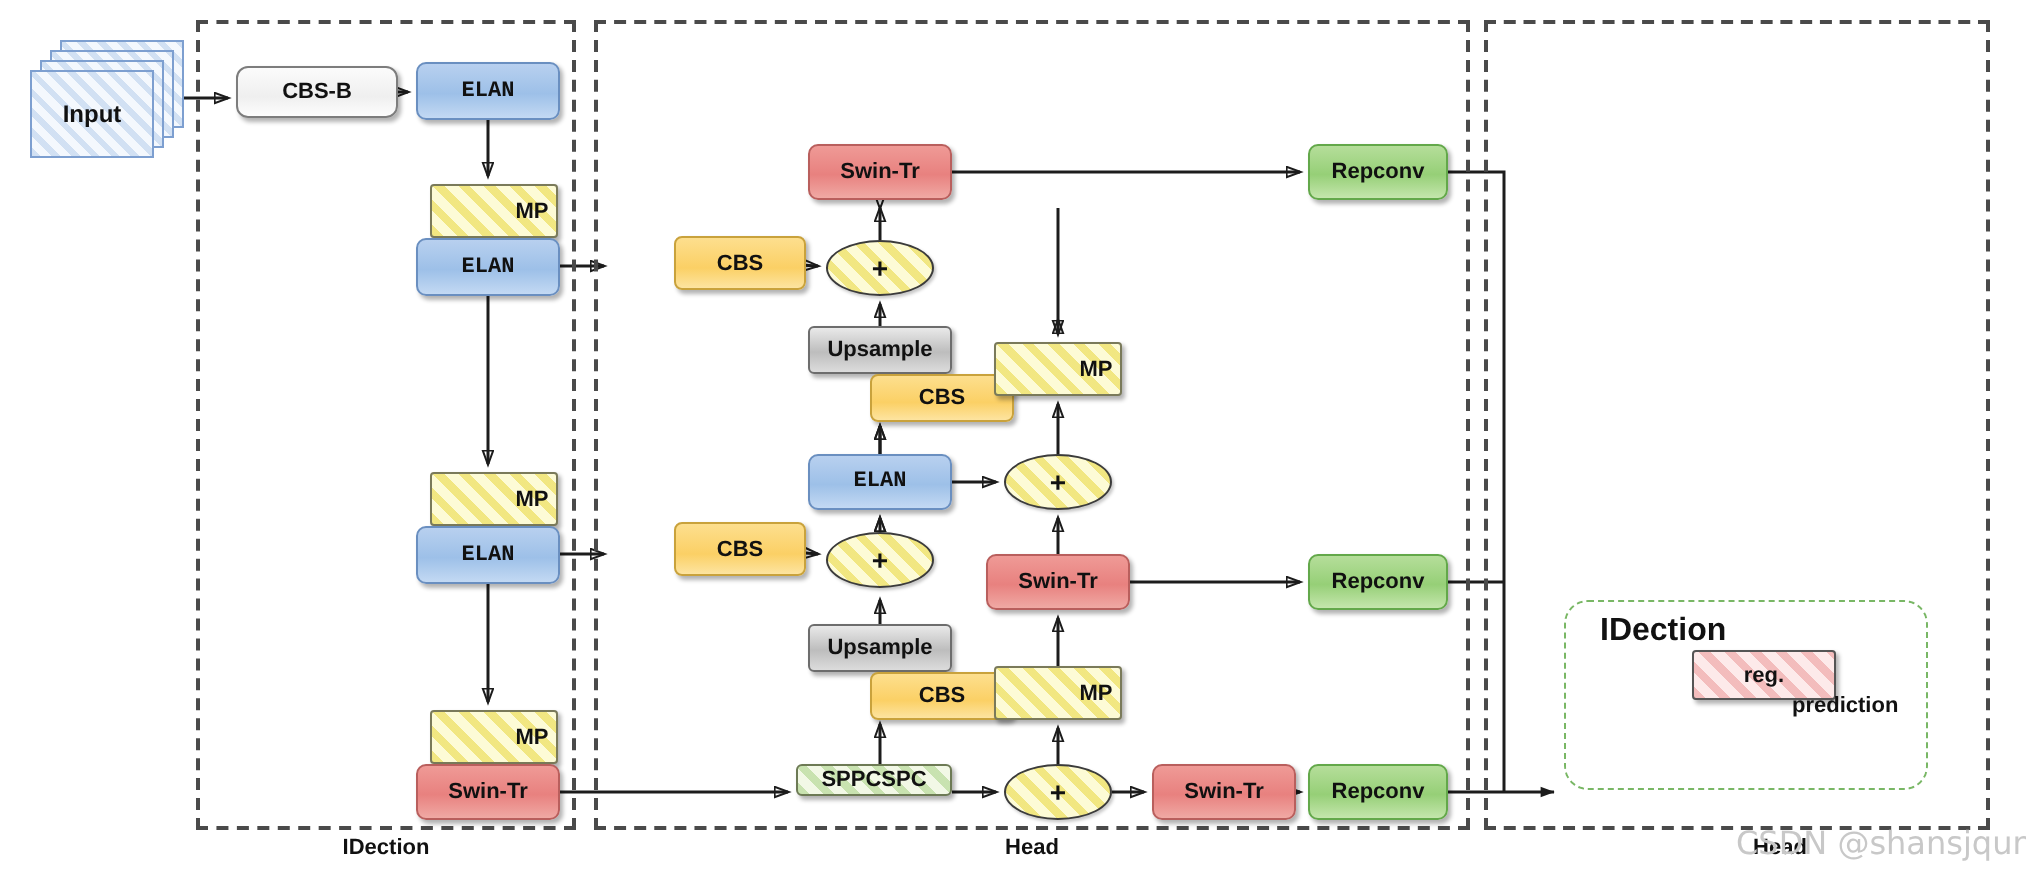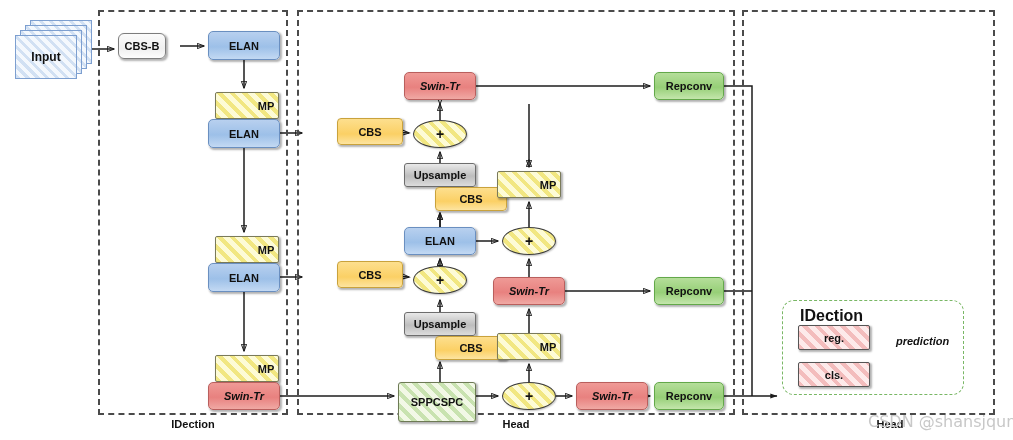--- a/index.html
+++ b/index.html
@@ -11,40 +11,40 @@
   .zone{position:absolute;border:2px dashed #4a4a4a;box-sizing:border-box;}
   .zone-label{position:absolute;font-size:11px;font-weight:bold;color:#111;
               text-align:center;white-space:nowrap;}
 
   .node{position:absolute;box-sizing:border-box;display:flex;align-items:center;
         justify-content:center;font-size:11px;font-weight:bold;color:#111;
         border:1.4px solid #5c5c5c;border-radius:4px;white-space:nowrap;
         box-shadow:1.5px 1.8px 2px rgba(0,0,0,.30);}
 
   .n-elan{background:linear-gradient(180deg,#b8d0ef 0%,#9dc0e8 55%,#c3d9f3 100%);
-          border-color:#6a8fc0;border-radius:5px;}
+          border-color:#6a8fc0;border-radius:5px;font-family:Liberation Mono, monospace;}
   .n-mp{background:#fdfbd6;border-color:#7a7a5a;border-radius:2px;
         background-image:repeating-linear-gradient(45deg,
           rgba(232,214,60,.55) 0 4px, rgba(255,255,255,0) 4px 9px);padding-left:38px;}
   .n-cbs{background:linear-gradient(180deg,#fddf8e 0%,#fbd065 60%,#fde4a0 100%);
          border-color:#c9a23c;margin-left:31px;}
   .n-cbsb{background:linear-gradient(180deg,#fbfbfb 0%,#efefef 60%,#fdfdfd 100%);
           border-color:#7d7d7d;border-radius:6px;}
   .n-up{background:linear-gradient(180deg,#e9e9e9 0%,#bdbdbd 55%,#dcdcdc 100%);
         border-color:#6d6d6d;border-radius:3px;}
   .n-swin{background:linear-gradient(180deg,#ef9a96 0%,#e8817f 55%,#f0a9a4 100%);
-          border-color:#b95f5d;border-radius:5px;font-style:italic;}
+          border-color:#b95f5d;border-radius:5px;}
   .n-rep{background:linear-gradient(180deg,#b5de9a 0%,#96cf77 55%,#c4e6ac 100%);
          border-color:#63a84a;border-radius:5px;}
   .n-spp{background:#f2f8e6;border-color:#6d7a55;border-radius:3px;
          background-image:repeating-linear-gradient(45deg,
            rgba(150,200,110,.45) 0 4px, rgba(255,255,255,0) 4px 9px);}
   .n-head{background:#fdeaea;border-color:#555;border-radius:2px;
           background-image:repeating-linear-gradient(45deg,
-            rgba(228,120,120,.40) 0 4px, rgba(255,255,255,0) 4px 9px);}
+            rgba(228,120,120,.40) 0 4px, rgba(255,255,255,0) 4px 9px);margin-left:48px;}
 
   .n-add{border:1.6px solid #3b3b3b;border-radius:50%;background:#fdfbd6;
          background-image:repeating-linear-gradient(45deg,
            rgba(232,214,60,.55) 0 4px, rgba(255,255,255,0) 4px 9px);
          box-shadow:1px 1.2px 1.6px rgba(0,0,0,.22);font-size:14px;}
 
   .plain{position:absolute;font-size:11px;font-weight:bold;color:#111;
          display:flex;align-items:center;white-space:nowrap;border:0;box-shadow:none;
          background:none;}
 
@@ -132,54 +132,53 @@
 
   <div class="input-stack" style="left:14px;top:20px;width:78px;height:58px;">
     <div class="input-sheet" style="left:16px;top:0px;"></div>
     <div class="input-sheet" style="left:11px;top:5px;"></div>
     <div class="input-sheet" style="left:6px;top:10px;"></div>
     <div class="input-sheet" style="left:1px;top:15px;display:flex;align-items:center;justify-content:center;">
       <span style="font-size:12px;font-weight:bold;color:#111;">Input</span>
     </div>
   </div>
 
-  <div class="node n-cbsb" style="left:118px;top:33px;width:48px;height:26px;">CBS-B</div>
+  <div class="node n-cbsb" style="left:118px;top:33px;width:81px;height:26px;">CBS-B</div>
   <div class="node n-elan" style="left:208px;top:31px;width:72px;height:29px;">ELAN</div>
   <div class="node n-mp" style="left:215px;top:92px;width:64px;height:27px;">MP</div>
   <div class="node n-elan" style="left:208px;top:119px;width:72px;height:29px;">ELAN</div>
   <div class="node n-mp" style="left:215px;top:236px;width:64px;height:27px;">MP</div>
   <div class="node n-elan" style="left:208px;top:263px;width:72px;height:29px;">ELAN</div>
   <div class="node n-mp" style="left:215px;top:355px;width:64px;height:27px;">MP</div>
   <div class="node n-swin" style="left:208px;top:382px;width:72px;height:28px;">Swin-Tr</div>
 
   <div class="node n-cbs" style="left:306px;top:118px;width:66px;height:27px;">CBS</div>
   <div class="node n-cbs" style="left:306px;top:261px;width:66px;height:27px;">CBS</div>
 
   <div class="node n-swin" style="left:404px;top:72px;width:72px;height:28px;">Swin-Tr</div>
   <div class="node n-add" style="left:413px;top:120px;width:54px;height:28px;">+</div>
   <div class="node n-up" style="left:404px;top:163px;width:72px;height:24px;">Upsample</div>
   <div class="node n-cbs" style="left:404px;top:187px;width:72px;height:24px;">CBS</div>
   <div class="node n-elan" style="left:404px;top:227px;width:72px;height:28px;">ELAN</div>
   <div class="node n-add" style="left:413px;top:266px;width:54px;height:28px;">+</div>
   <div class="node n-up" style="left:404px;top:312px;width:72px;height:24px;">Upsample</div>
   <div class="node n-cbs" style="left:404px;top:336px;width:72px;height:24px;">CBS</div>
-  <div class="node n-spp" style="left:398px;top:382px;width:78px;height:40px;">SPPCSPC</div>
+  <div class="node n-spp" style="left:398px;top:382px;width:78px;height:16px;">SPPCSPC</div>
 
   <div class="node n-mp" style="left:497px;top:171px;width:64px;height:27px;">MP</div>
   <div class="node n-add" style="left:502px;top:227px;width:54px;height:28px;">+</div>
   <div class="node n-swin" style="left:493px;top:277px;width:72px;height:28px;">Swin-Tr</div>
   <div class="node n-mp" style="left:497px;top:333px;width:64px;height:27px;">MP</div>
   <div class="node n-add" style="left:502px;top:382px;width:54px;height:28px;">+</div>
   <div class="node n-swin" style="left:576px;top:382px;width:72px;height:28px;">Swin-Tr</div>
 
   <div class="node n-rep" style="left:654px;top:72px;width:70px;height:28px;">Repconv</div>
   <div class="node n-rep" style="left:654px;top:277px;width:70px;height:28px;">Repconv</div>
   <div class="node n-rep" style="left:654px;top:382px;width:70px;height:28px;">Repconv</div>
 
   <div class="idection" style="left:782px;top:300px;width:182px;height:95px;"></div>
   <div class="idection-title" style="left:800px;top:307px;">IDection</div>
   <div class="node n-head" style="left:798px;top:325px;width:72px;height:25px;">reg.</div>
-  <div class="node n-head" style="left:798px;top:362px;width:72px;height:25px;">cls.</div>
-  <div class="plain" style="left:896px;top:335px;font-style:italic;">prediction</div>
+  <div class="plain" style="left:896px;top:347px;">prediction</div>
 
   <div class="watermark" style="left:868px;top:412px;">CSDN @shansjqun</div>
 
 </div>
 
 </body></html>

